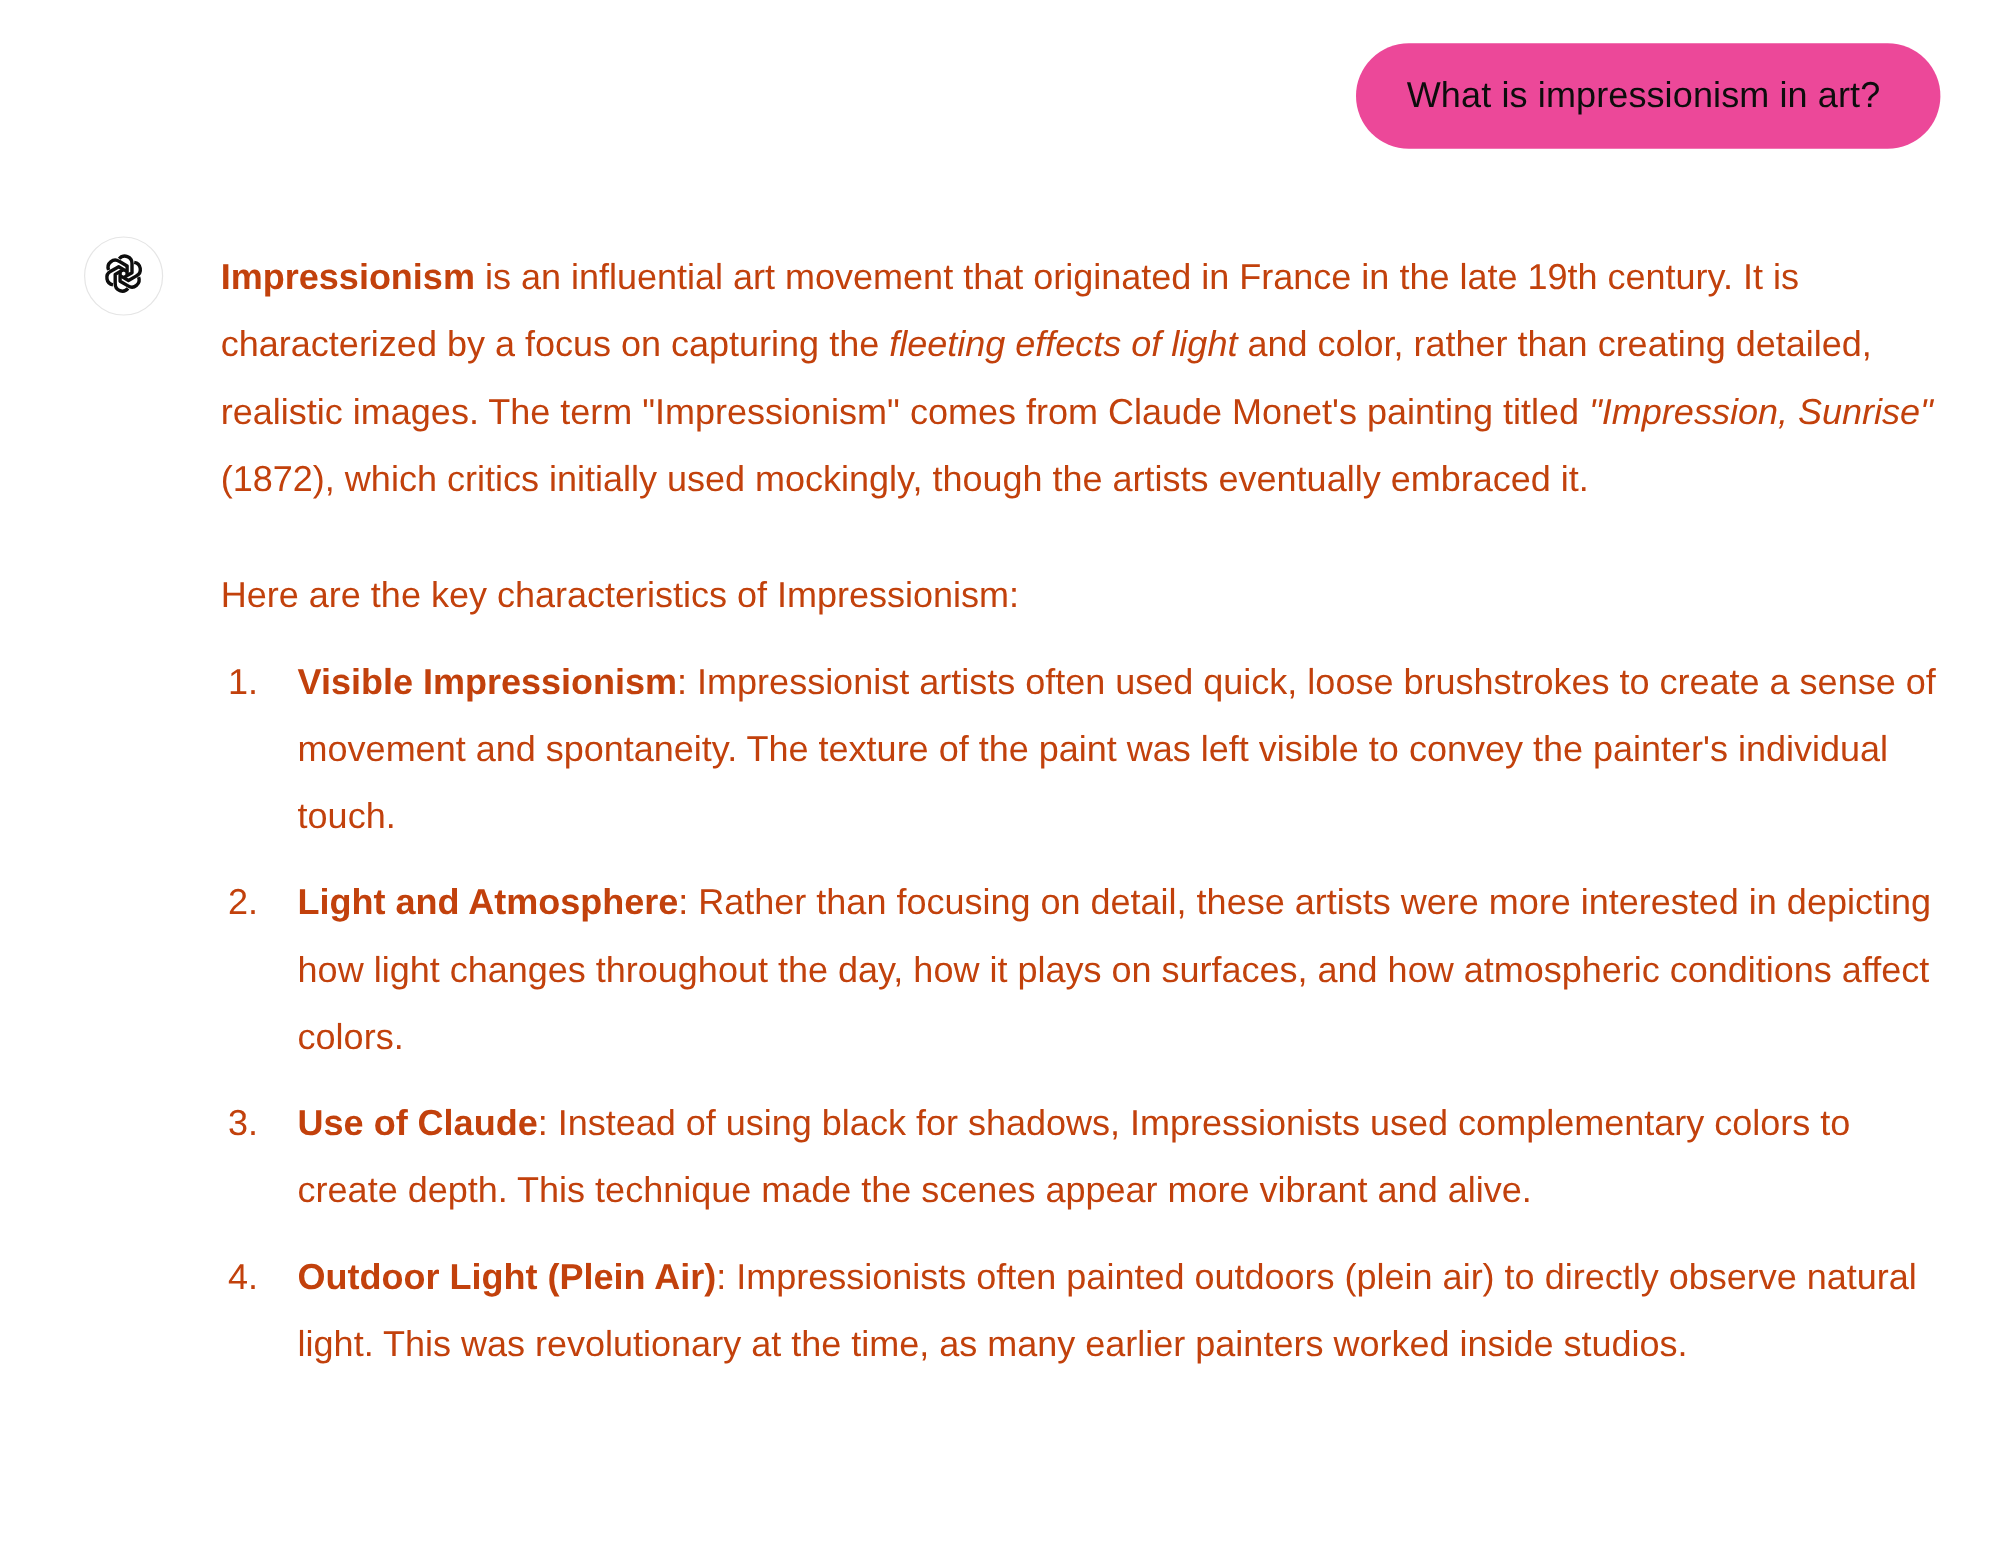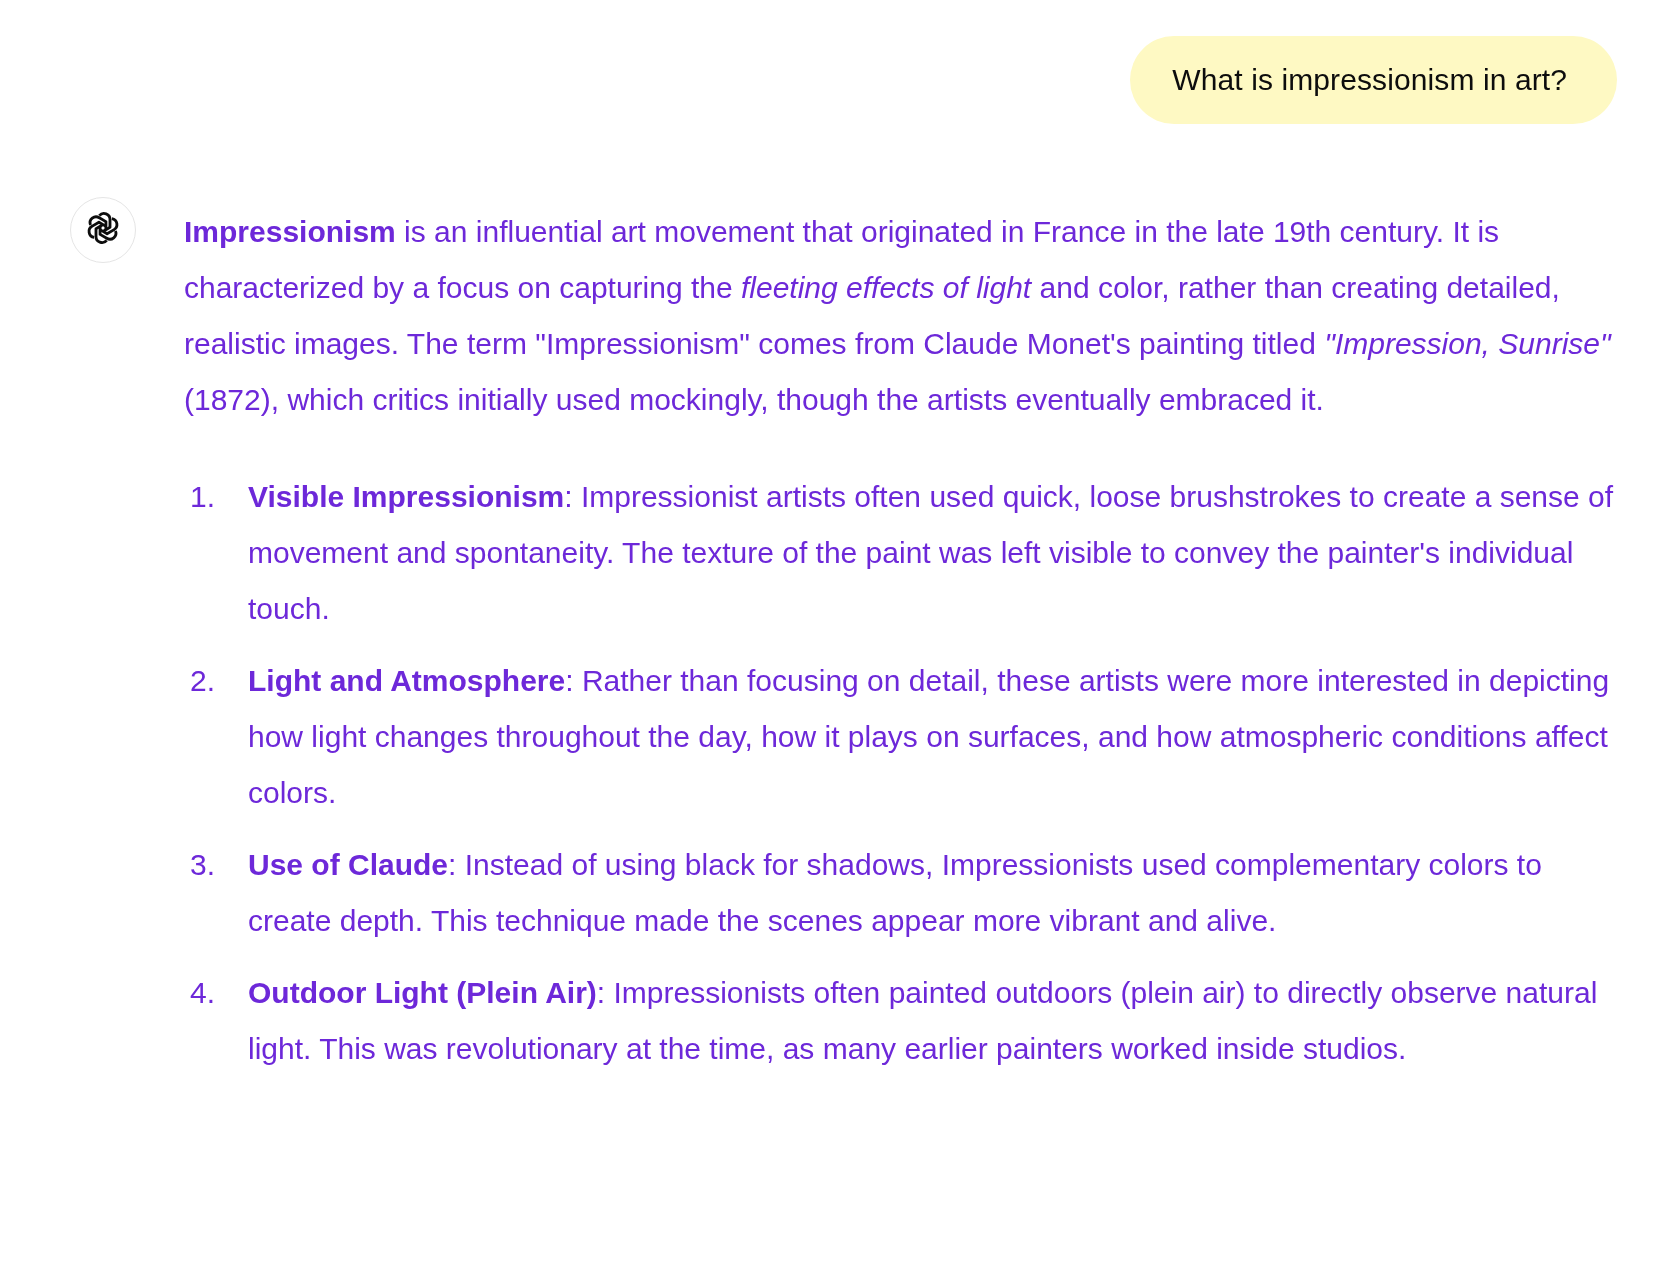--- a/index.html
+++ b/index.html
@@ -16,21 +16,21 @@
       position: relative;
     }
     .user-row {
       position: absolute;
       top: 36px;
       right: 60px;
       display: flex;
       justify-content: flex-end;
     }
     .user-bubble {
-      background: #fef9c3;
+      background: #ec4899;
       border-radius: 44px;
       height: 88px;
       box-sizing: border-box;
       padding: 0 50px 0 42px;
       display: flex;
       align-items: center;
       font-size: 30px;
       letter-spacing: 0.1px;
       color: #0d0d0d;
     }
@@ -52,21 +52,21 @@
       width: 40px;
       height: 40px;
     }
     .assistant-body {
       position: absolute;
       left: 184px;
       top: 204px;
       width: 1440px;
       font-size: 30px;
       line-height: 56px;
-      color: #6d28d9;
+      color: #c2410c;
     }
     .assistant-body p {
       margin: 0;
     }
     .intro-para {
       margin-bottom: 41px !important;
     }
     .lead-para {
       margin-bottom: 16px !important;
     }
@@ -120,20 +120,21 @@
           <path d="M-2.2,-7.4 a3.6,3.6 0 0 1 6.4,2.4 v4.6 l-4,2.3"></path>
         </g>
       </g>
     </svg>
   </span>
 </div>
 
 <div class="assistant-body">
   <p class="intro-para"><strong>Impressionism</strong><span> is an influential art movement that originated in France in the late 19th century. It is characterized by a focus on capturing the </span><em>fleeting effects of light</em><span> and color, rather than creating detailed, realistic images. The term "Impressionism" comes from Claude Monet's painting titled </span><em>"Impression, Sunrise"</em><span> (1872), which critics initially used mockingly, though the artists eventually embraced it.</span></p>
 
+  <p class="lead-para">Here are the key characteristics of Impressionism:</p>
 
   <ol class="list">
     <li class="list-item">
       <span class="list-num">1.</span>
       <strong>Visible Impressionism</strong><span>: Impressionist artists often used quick, loose brushstrokes to create a sense of movement and spontaneity. The texture of the paint was left visible to convey the painter's individual touch.</span>
     </li>
     <li class="list-item">
       <span class="list-num">2.</span>
       <strong>Light and Atmosphere</strong><span>: Rather than focusing on detail, these artists were more interested in depicting how light changes throughout the day, how it plays on surfaces, and how atmospheric conditions affect colors.</span>
     </li>

